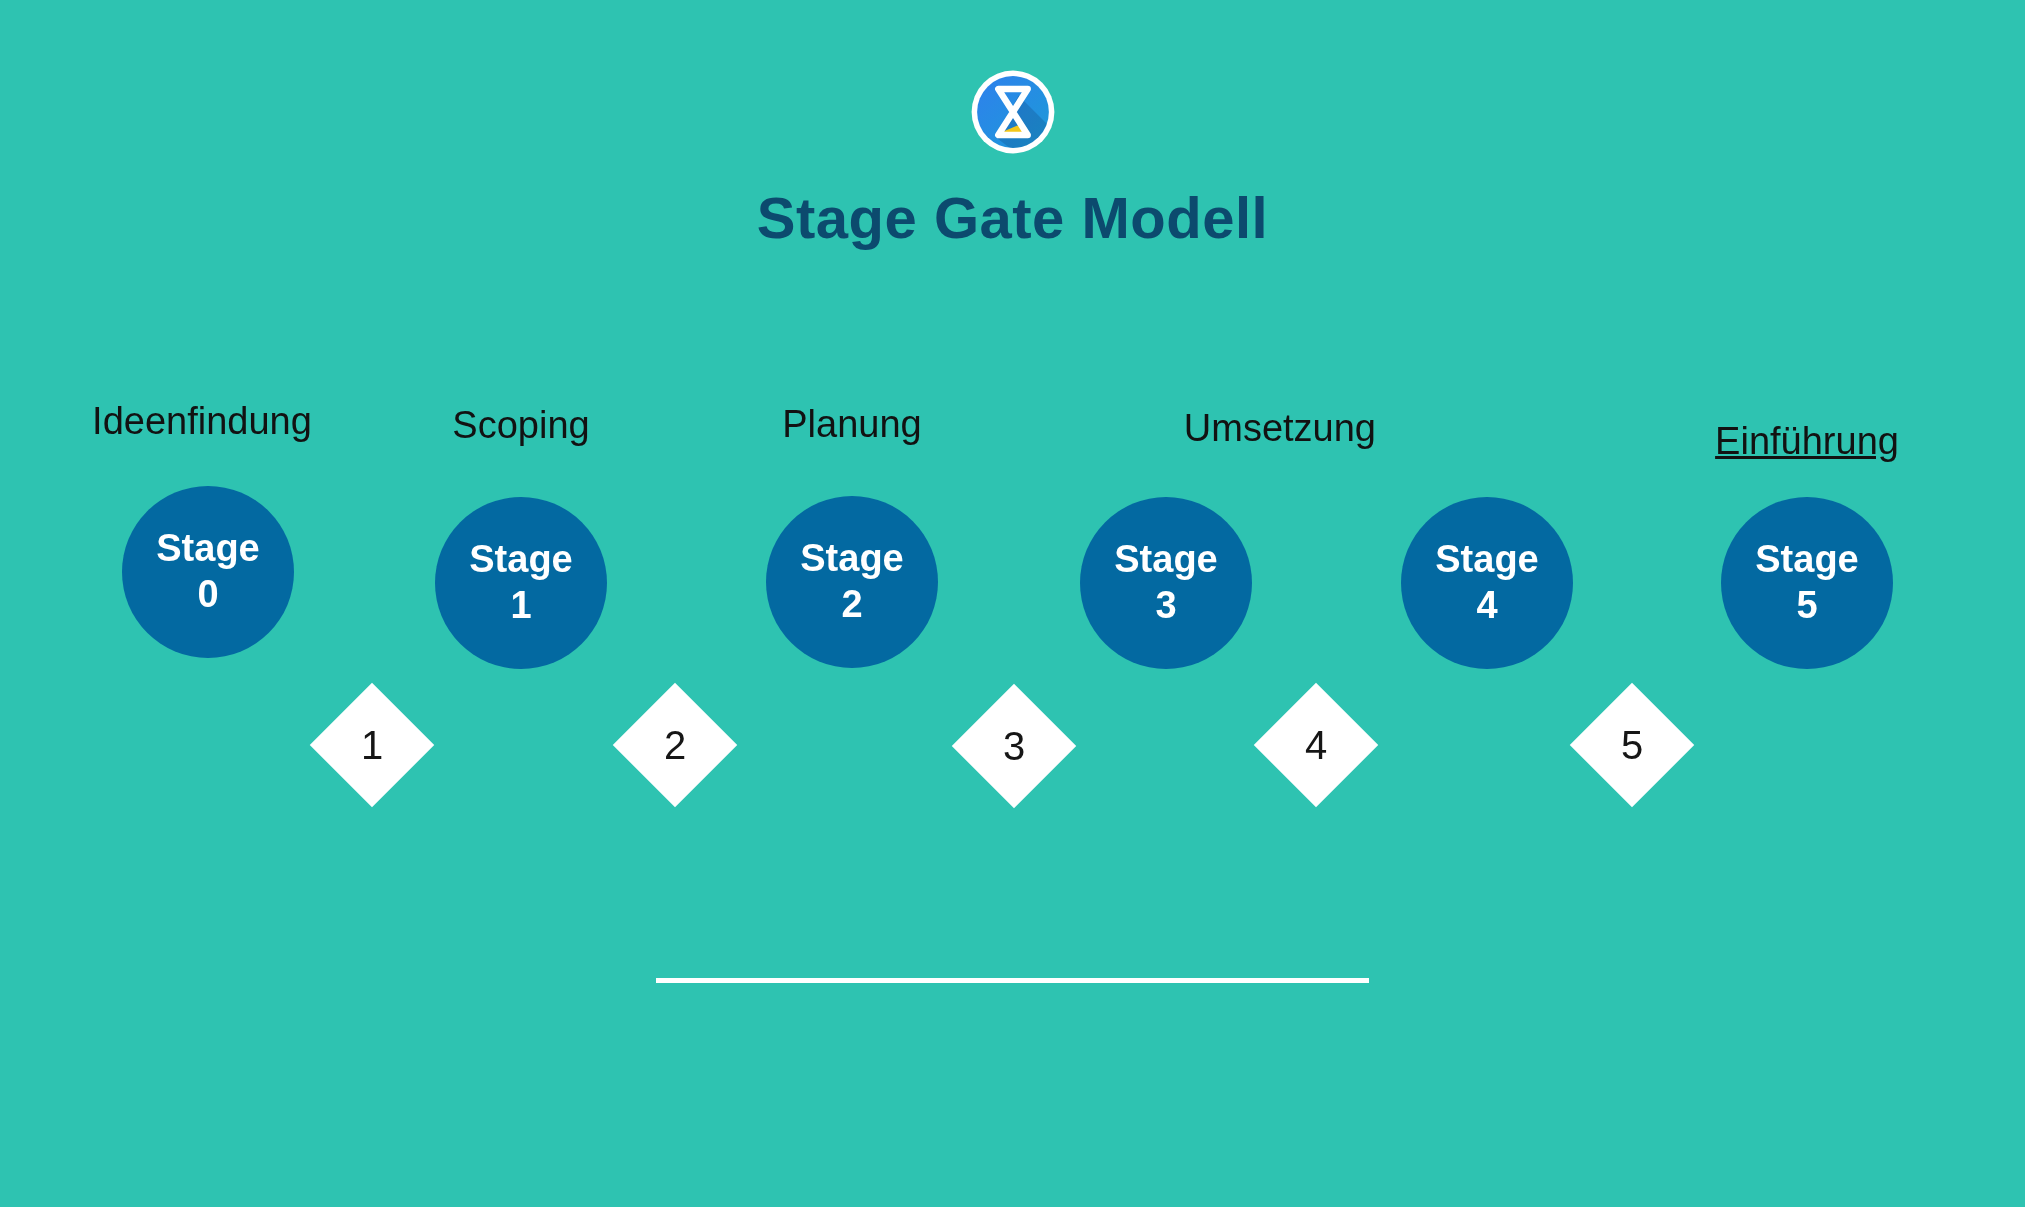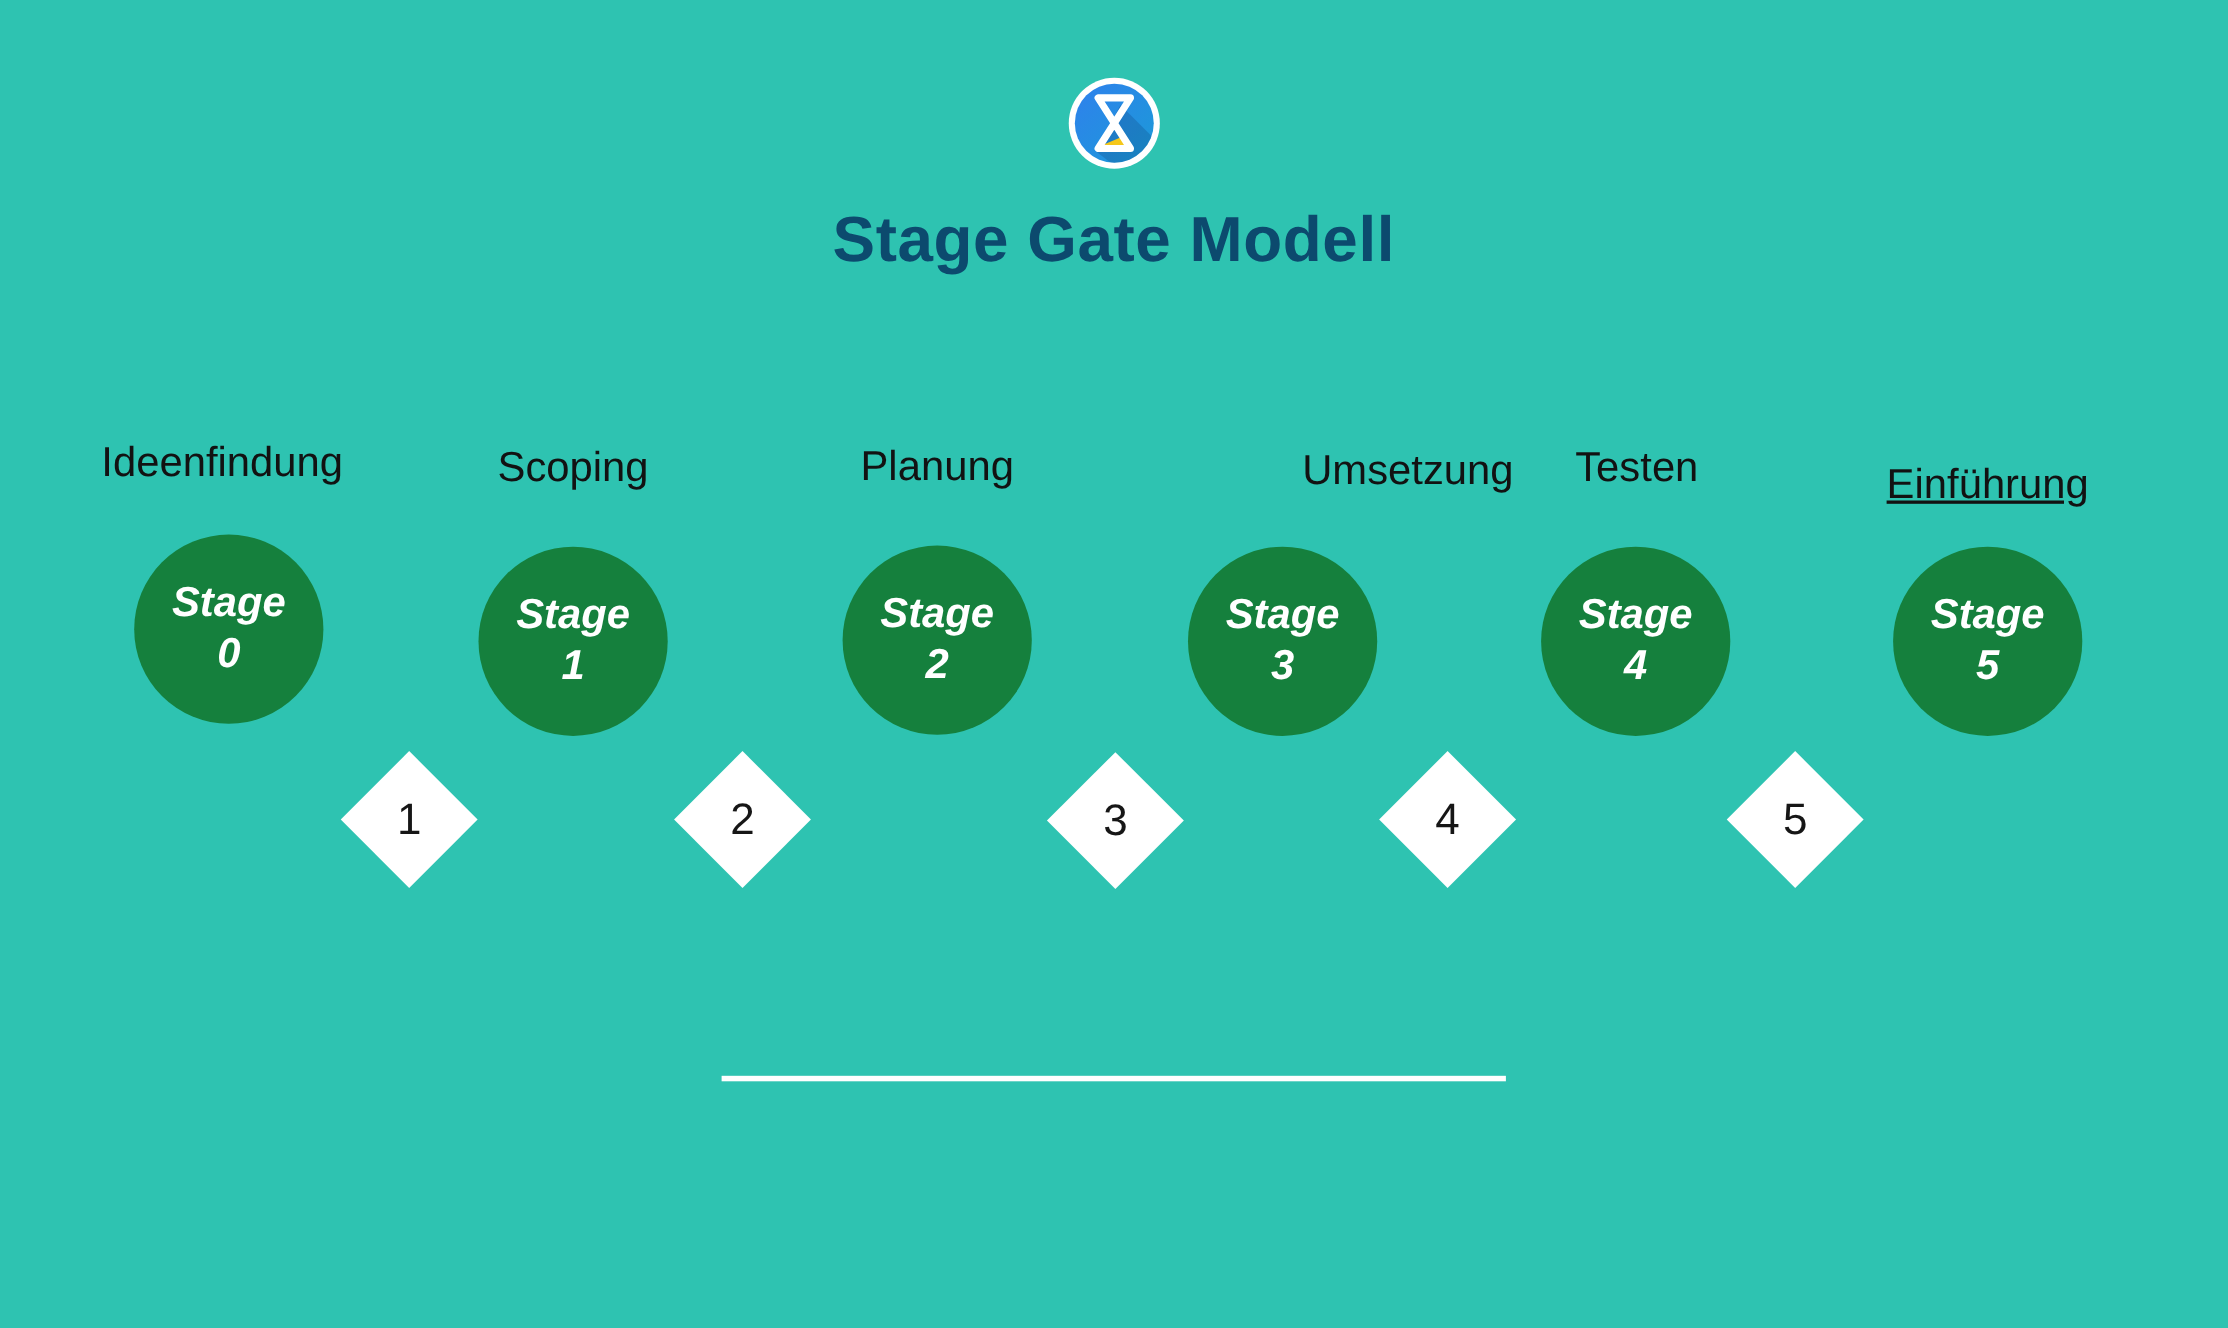--- a/index.html
+++ b/index.html
@@ -25,23 +25,23 @@
        color:#121212;font-size:38px;font-weight:500;}
   .lab.i0{left:202px;top:400px;}
   .lab.i1{left:521px;top:404px;}
   .lab.i2{left:852px;top:403px;}
   .lab.i3{left:1166px;top:407px;text-align:right;}
   .lab.i4{left:1488px;top:404px;}
   .lab.i5{left:1807px;top:420px;text-decoration:underline;}
 
   
   .circ{position:absolute;width:172px;height:172px;margin-left:-86px;
-        border-radius:50%;background:#15803d;
+        border-radius:50%;background:#0369a1;
         display:flex;flex-direction:column;align-items:center;justify-content:center;
-        color:#FFFFFF;font-weight:700;font-size:38px;line-height:1.2;text-align:center;font-style:italic;}
+        color:#FFFFFF;font-weight:700;font-size:38px;line-height:1.2;text-align:center;}
   .circ.i0{left:208px;top:486px;}
   .circ.i1{left:521px;top:497px;}
   .circ.i2{left:852px;top:496px;}
   .circ.i3{left:1166px;top:497px;}
   .circ.i4{left:1487px;top:497px;}
   .circ.i5{left:1807px;top:497px;}
 
   
   .gate{position:absolute;width:88px;height:88px;background:#FFFFFF;
         transform:translate(-50%,-50%) rotate(45deg);}
@@ -82,21 +82,20 @@
       <path d="M -16,-25 H 16 L -16,25 H 16 Z" fill="none" stroke="#FFFFFF" stroke-width="7" stroke-linejoin="round" stroke-linecap="round"></path>
     </svg>
   </div>
 
   <h1 class="title">Stage Gate Modell</h1>
 
   <div class="lab i0">Ideenfindung</div>
   <div class="lab i2">Planung</div>
   <div class="lab i1">Scoping</div>
   <div class="lab i3">Umsetzung</div>
-  <div class="lab i4">Testen</div>
   <div class="lab i5">Einführung</div>
 
   <div class="circ i0">
     <span>Stage</span>
     <span>0</span>
   </div>
   <div class="circ i1">
     <span>Stage</span>
     <span>1</span>
   </div>

